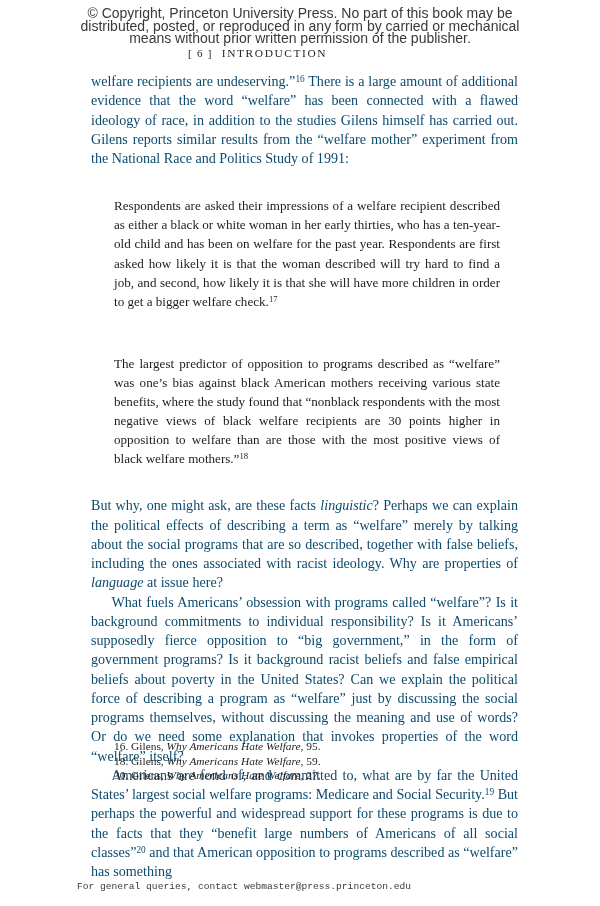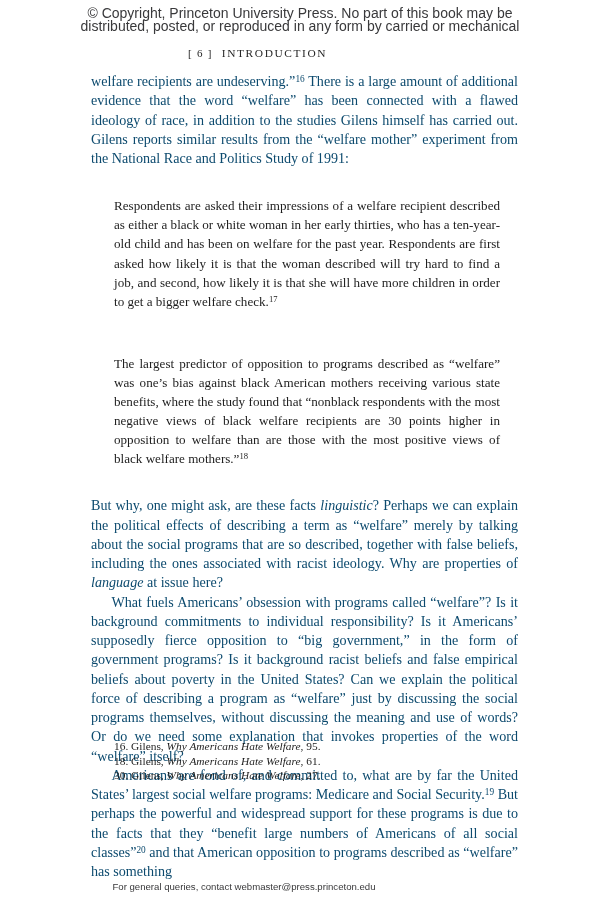--- a/index.html
+++ b/index.html
@@ -122,33 +122,34 @@
     white-space: nowrap;
   }
 
   
   .page-footer {
     position: absolute;
     left: 0;
     top: 881px;
     width: 488px;
     text-align: center;
-    font-family: Liberation Sans, sans-serif;
+    font-family: Liberation Mono, monospace;
     font-size: 9.6px;
     color: #39393b;
   }
 </style>
 </head>
 <body>
 
 <div class="page">
 
   <div class="copyright-banner">
     <span class="cline">© Copyright, Princeton University Press. No part of this book may be</span>
     <span class="cline">distributed, posted, or reproduced in any form by carried or mechanical</span>
+    <span class="cline">means without prior written permission of the publisher.</span>
   </div>
 
   <div class="running-head">
     <span class="folio">[ 6 ]</span><span class="rh-title">INTRODUCTION</span>
   </div>
 
   <div class="text-column">
 
     <p class="body-par"><span>welfare recipients are undeserving.”</span><sup class="fn">16</sup><span> There is a large amount of additional evidence that the word “welfare” has been connected with a flawed ideology of race, in addition to the studies Gilens himself has carried out. Gilens reports similar results from the “welfare mother” experiment from the National Race and Politics Study of 1991:</span></p>
 
@@ -169,21 +170,21 @@
     <p class="body-par"><span>But why, one might ask, are these facts </span><em>linguistic</em><span>? Perhaps we can explain the political effects of describing a term as “welfare” merely by talking about the social programs that are so described, together with false beliefs, including the ones associated with racist ideology. Why are properties of </span><em>language</em><span> at issue here?</span></p>
 
     <p class="body-par indent">What fuels Americans’ obsession with programs called “welfare”? Is it background commitments to individual responsibility? Is it Americans’ supposedly fierce opposition to “big government,” in the form of government programs? Is it background racist beliefs and false empirical beliefs about poverty in the United States? Can we explain the political force of describing a program as “welfare” just by discussing the social programs themselves, without discussing the meaning and use of words? Or do we need some explanation that invokes properties of the word “welfare” itself?</p>
 
     <p class="body-par indent"><span>Americans are fond of, and committed to, what are by far the United States’ largest social welfare programs: Medicare and Social Security.</span><sup class="fn">19</sup><span> But perhaps the powerful and widespread support for these programs is due to the facts that they “benefit large numbers of Americans of all social classes”</span><sup class="fn">20</sup><span> and that American opposition to programs described as “welfare” has something</span></p>
 
   </div>
 
   <div class="footnotes">
     <div class="note"><span>16. Gilens, </span><em>Why Americans Hate Welfare</em><span>, 95.</span></div>
-    <div class="note"><span>18. Gilens, </span><em>Why Americans Hate Welfare</em><span>, 61.</span></div>
+    <div class="note"><span>18. Gilens, </span><em>Why Americans Hate Welfare</em><span>, 59.</span></div>
     <div class="note"><span>30. Gilens, </span><em>Why Americans Hate Welfare</em><span>, 27.</span></div>
   </div>
 
   <div class="page-footer">
     <span>For general queries, contact webmaster@press.princeton.edu</span>
   </div>
 
 </div>
 
 </body></html>

